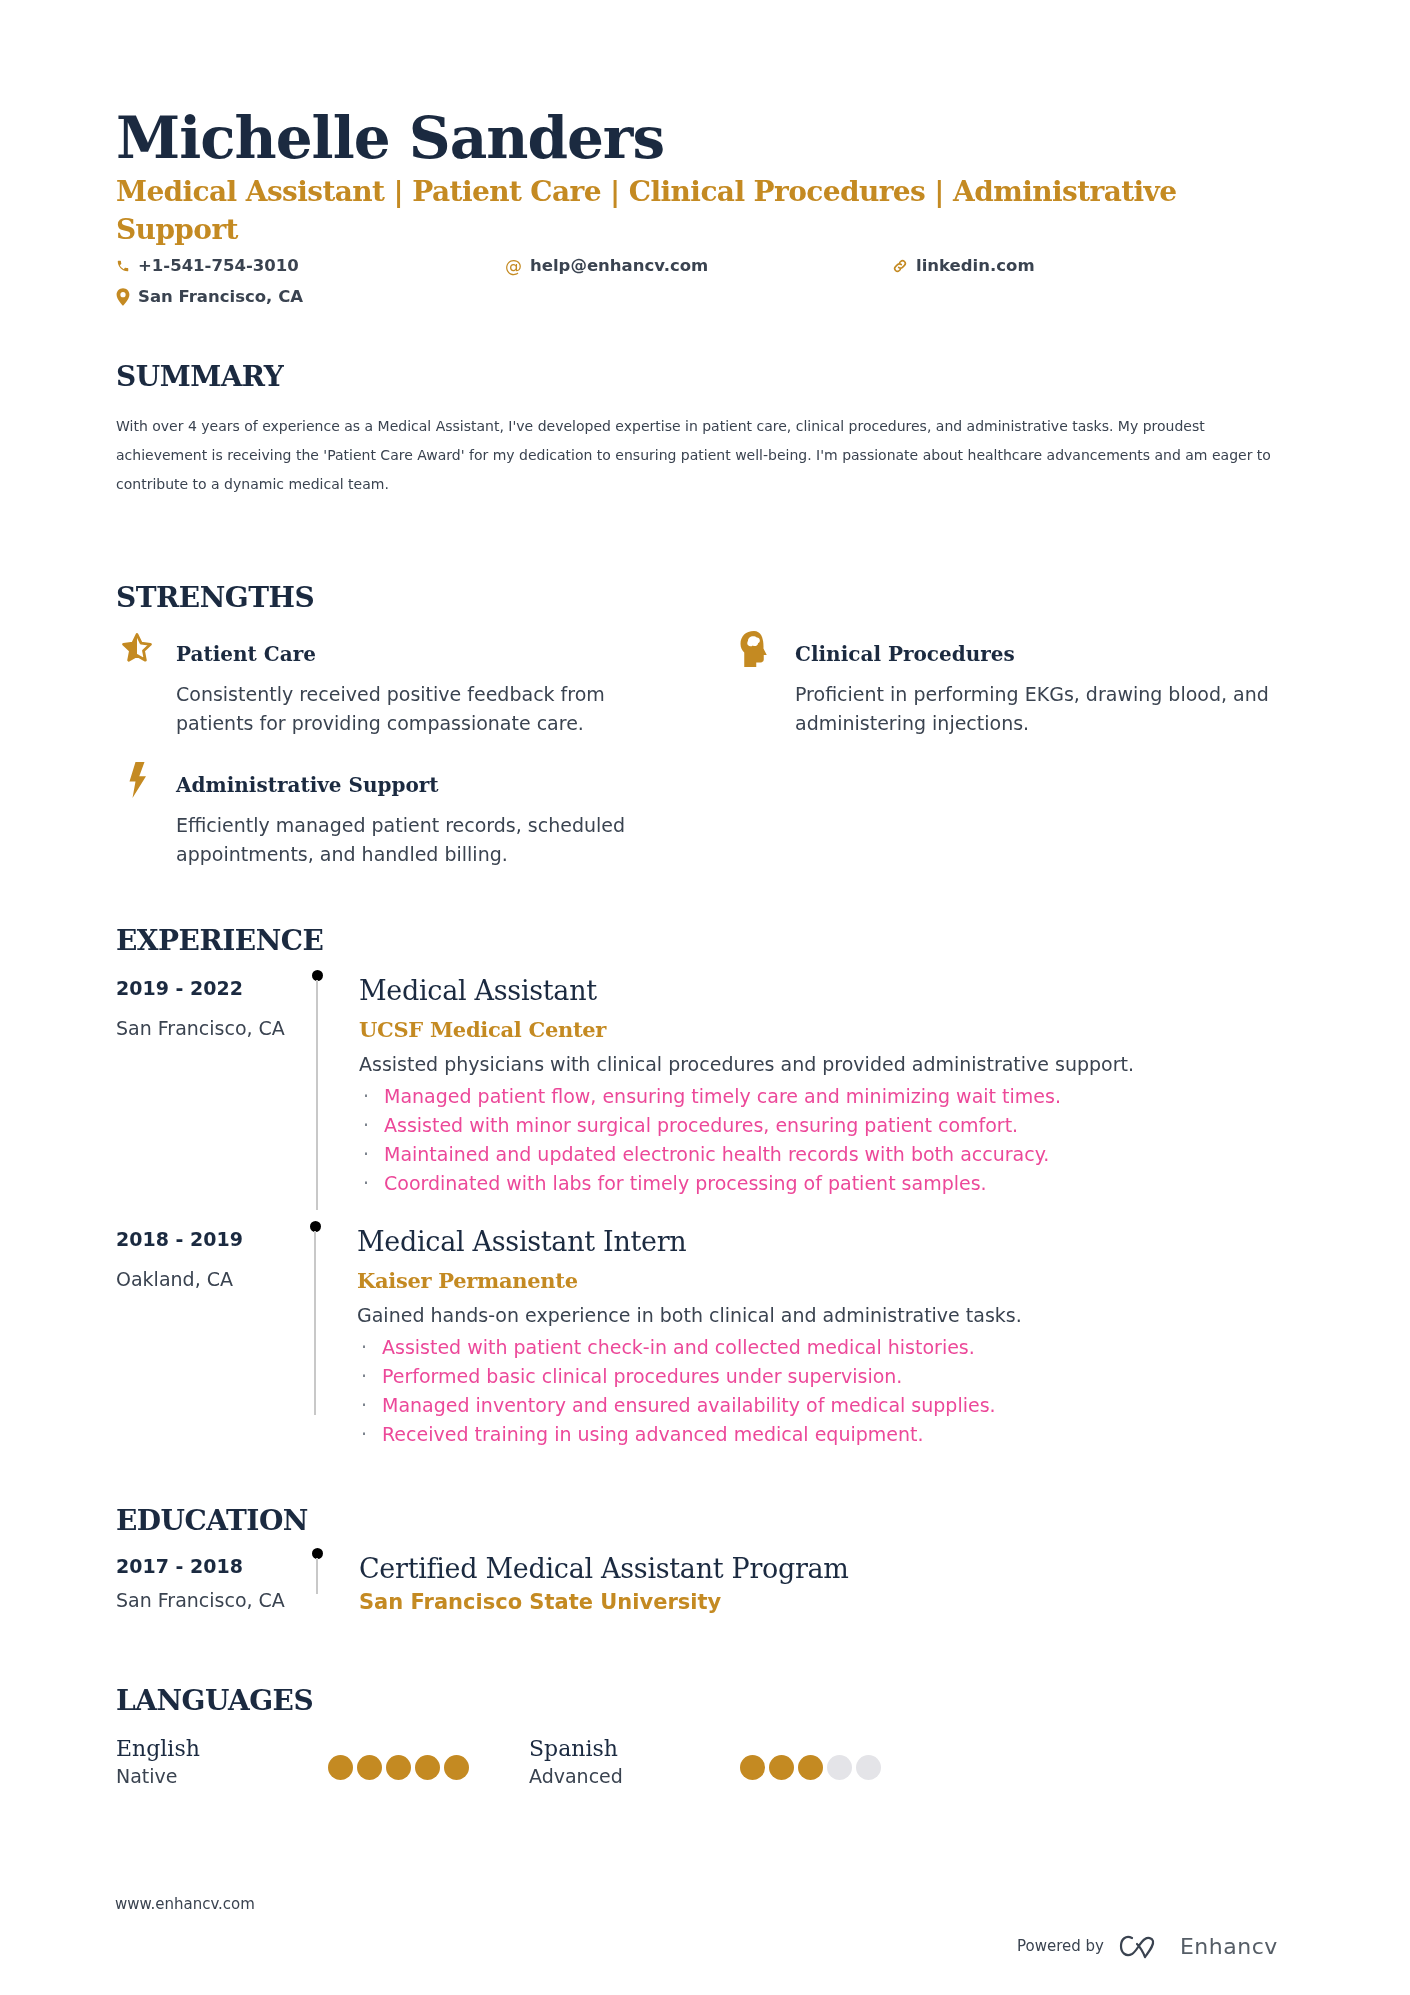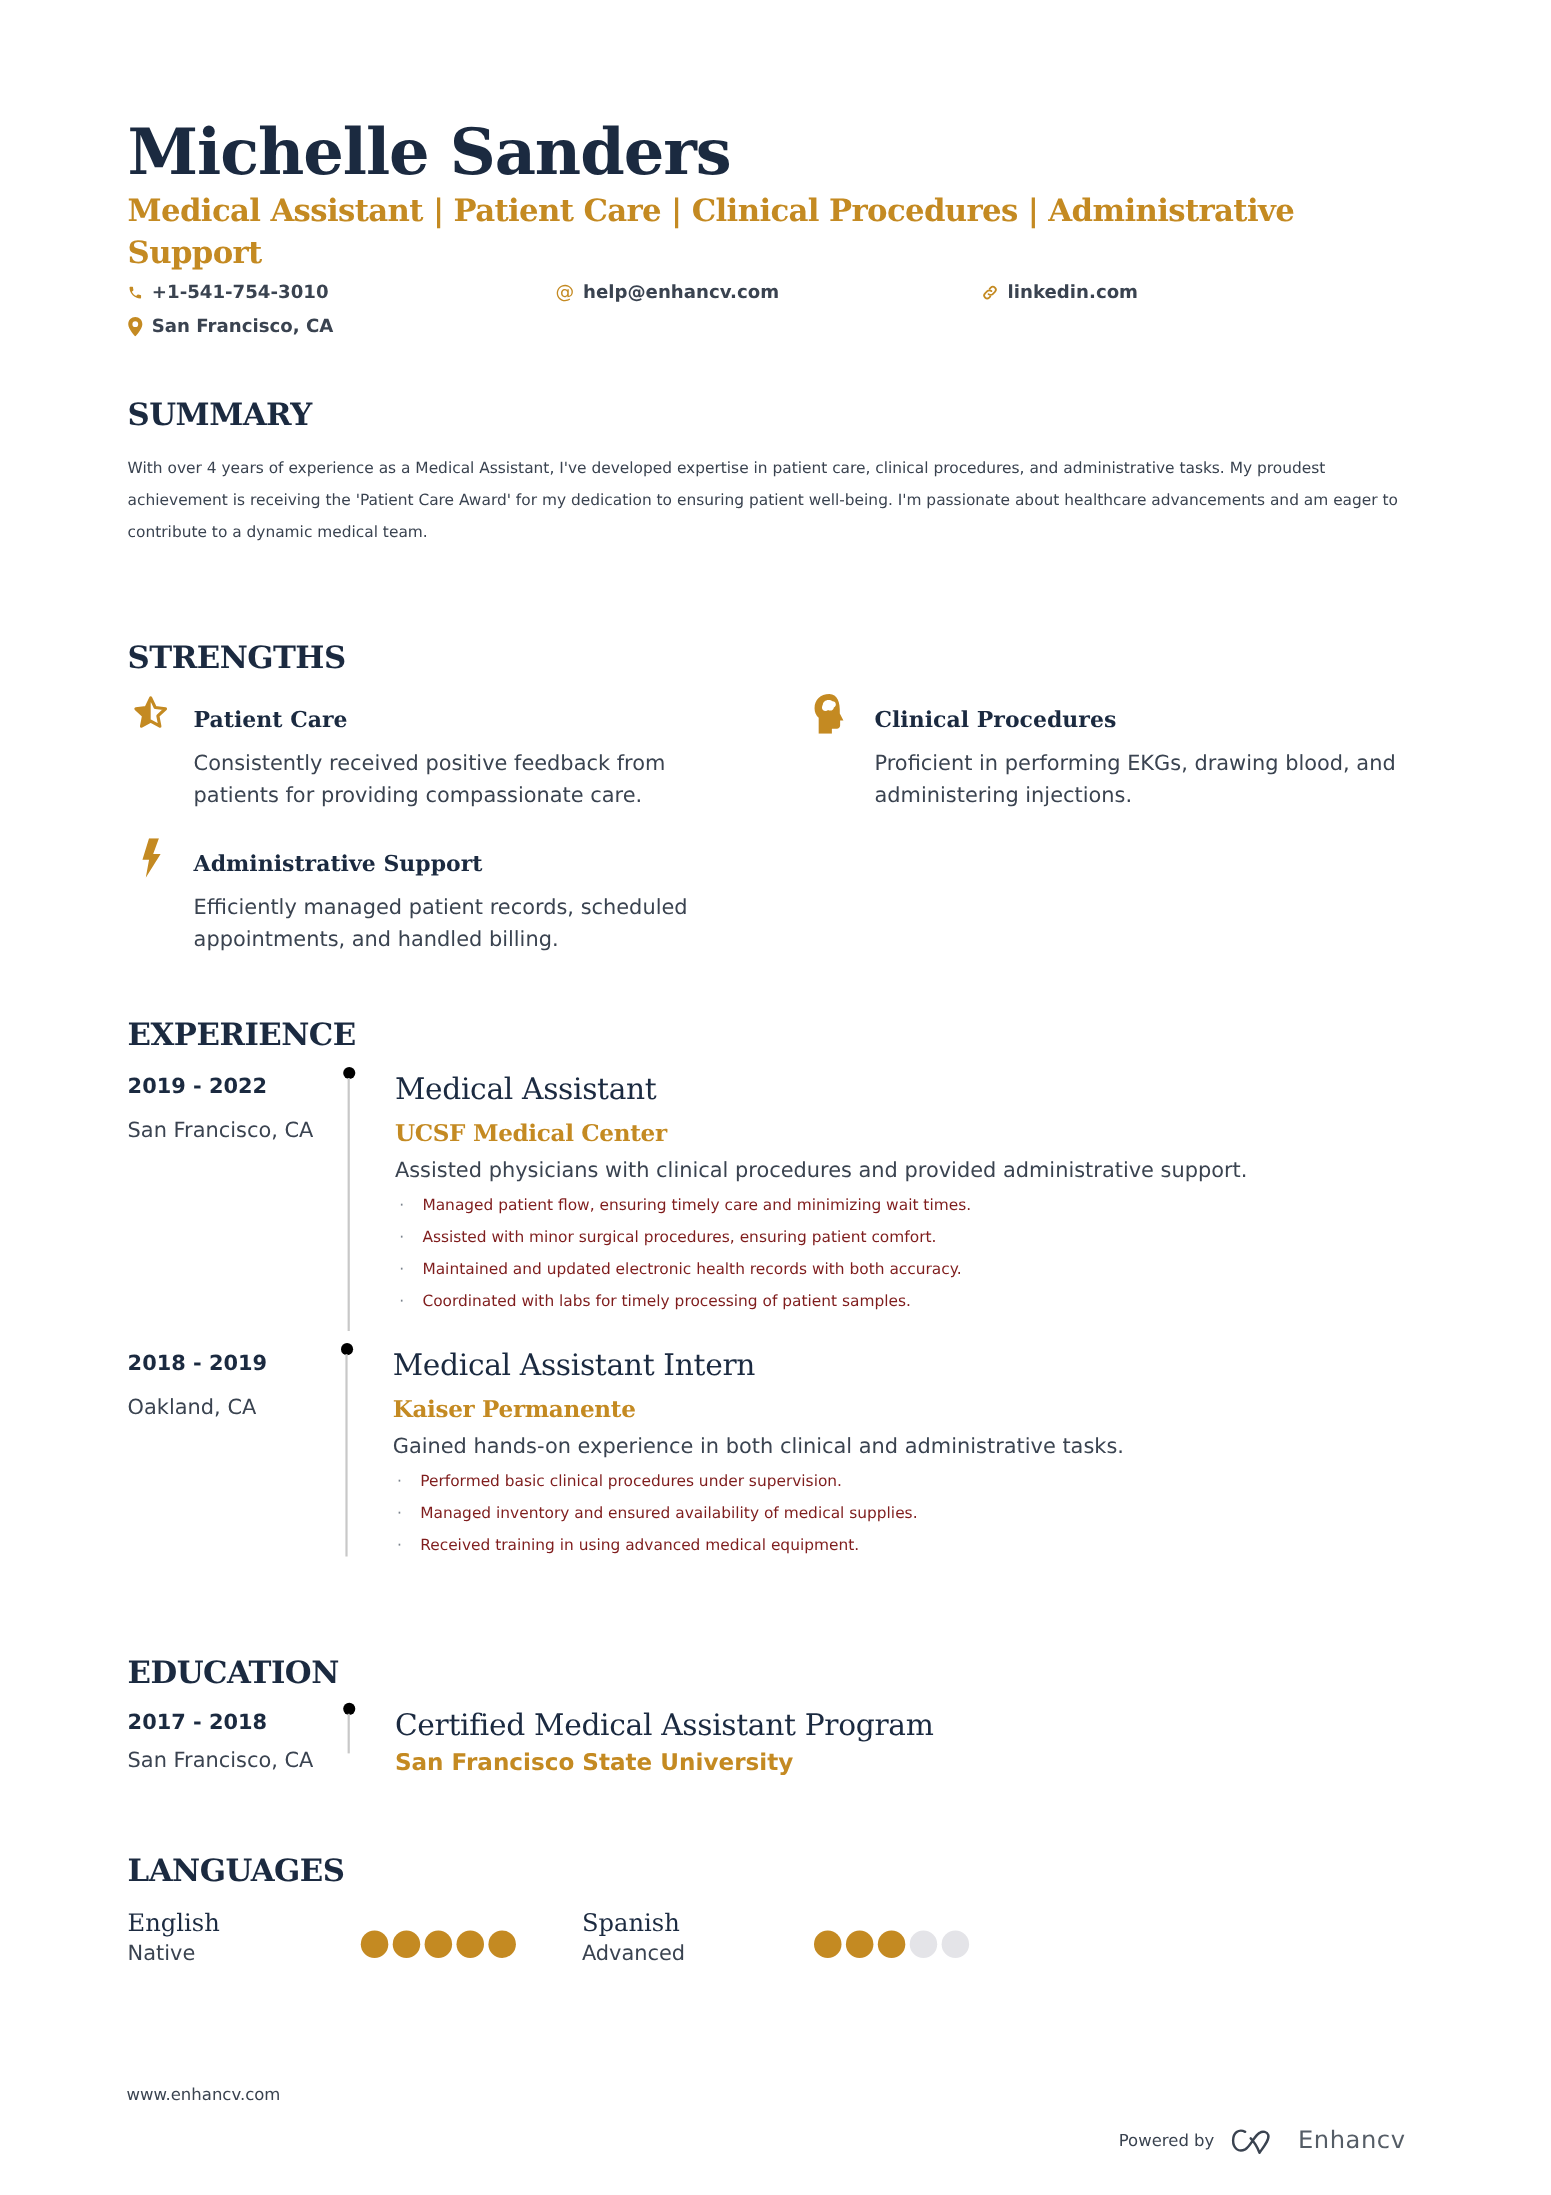--- a/index.html
+++ b/index.html
@@ -20,21 +20,21 @@
 
   .strength-title { font-size: 20px; font-weight: bold; color: #1b2a40; line-height: 26px; }
   .strength-desc { font-size: 19px; line-height: 29px; color: #3a4350; }
 
   .date { font-size: 19px; font-weight: bold; color: #1b2a40; line-height: 24px; }
   .loc { font-size: 19px; color: #3a4350; line-height: 24px; }
   .role { font-size: 27px; color: #1b2a40; line-height: 34px; letter-spacing: -0.3px; }
   .company { font-size: 21px; font-weight: bold; color: #c48a22; line-height: 28px; letter-spacing: -0.3px; }
   .desc { font-size: 19px; color: #3a4350; line-height: 29px; }
   .bullets { list-style: none; }
-  .bullets li { position: relative; padding-left: 25px; font-size: 14px; line-height: 29px; color: #7f1d1d; }
+  .bullets li { position: relative; padding-left: 25px; font-size: 19px; line-height: 29px; color: #ec4899; }
   .bullets li::before { content: "·"; position: absolute; left: 4px; top: 0; color: #7a828c; }
 
   .tl-dot { width: 11px; height: 11px; border-radius: 50%; background: #000; }
   .tl-line { width: 2px; background: #c8c8c8; }
 
   .uni { font-size: 21px; font-weight: bold; color: #c48a22; line-height: 28px; }
 
   .lang-name { font-size: 22px; color: #1b2a40; line-height: 28px; }
   .lang-level { font-size: 19px; color: #3a4350; line-height: 26px; }
   .dots { display: flex; gap: 4px; }
@@ -126,20 +126,21 @@
 
 <div class="abs" style="left:116px; top:1221px; width:1200px; height:240px;">
   <div class="abs date" style="left:0; top:6px;">2018 - 2019</div>
   <div class="abs loc" style="left:0; top:46px;">Oakland, CA</div>
   <div class="abs tl-dot" style="left:194px; top:0;"></div>
   <div class="abs tl-line" style="left:198px; top:10px; height:184px;"></div>
   <div class="abs role serif" style="left:241px; top:4px;">Medical Assistant Intern</div>
   <div class="abs company serif" style="left:241px; top:46px;">Kaiser Permanente</div>
   <div class="abs desc" style="left:241px; top:80px; width:950px;">Gained hands-on experience in both clinical and administrative tasks.</div>
   <ul class="abs bullets" style="left:241px; top:112px; width:950px;">
+    <li>Assisted with patient check-in and collected medical histories.</li>
     <li>Performed basic clinical procedures under supervision.</li>
     <li>Managed inventory and ensured availability of medical supplies.</li>
     <li>Received training in using advanced medical equipment.</li>
   </ul>
 </div>
 
 <div class="abs section-title serif" style="top:1501px;">EDUCATION</div>
 
 <div class="abs" style="left:116px; top:1548px; width:1200px; height:80px;">
   <div class="abs date" style="left:0; top:6px;">2017 - 2018</div>

